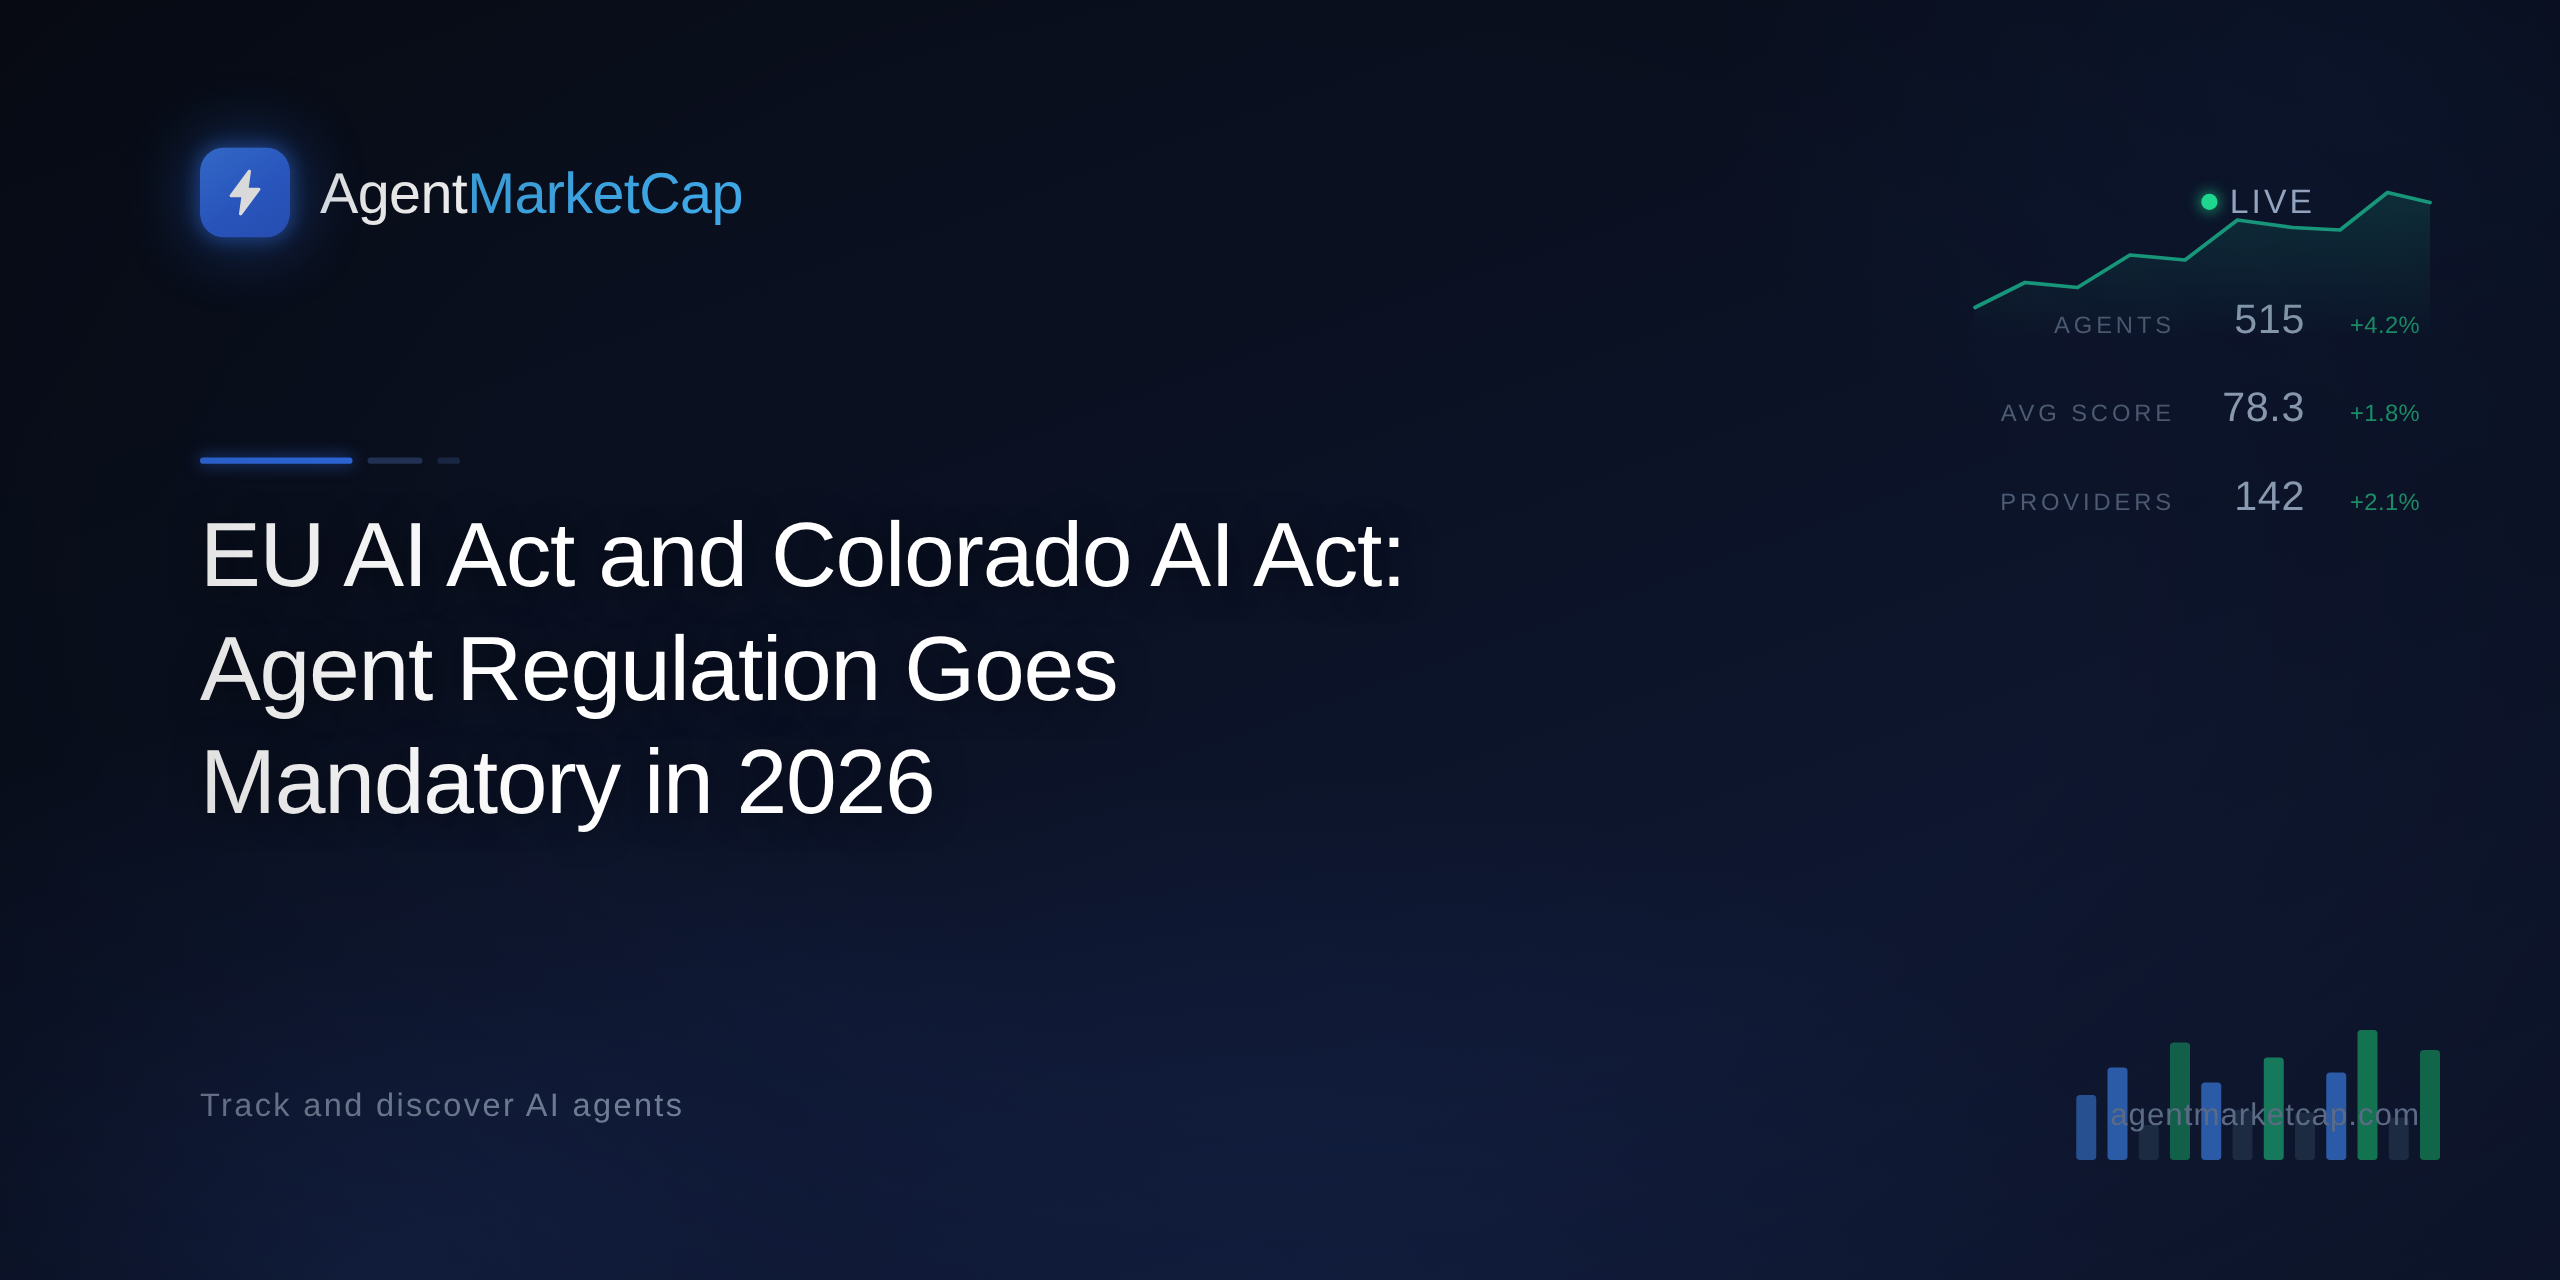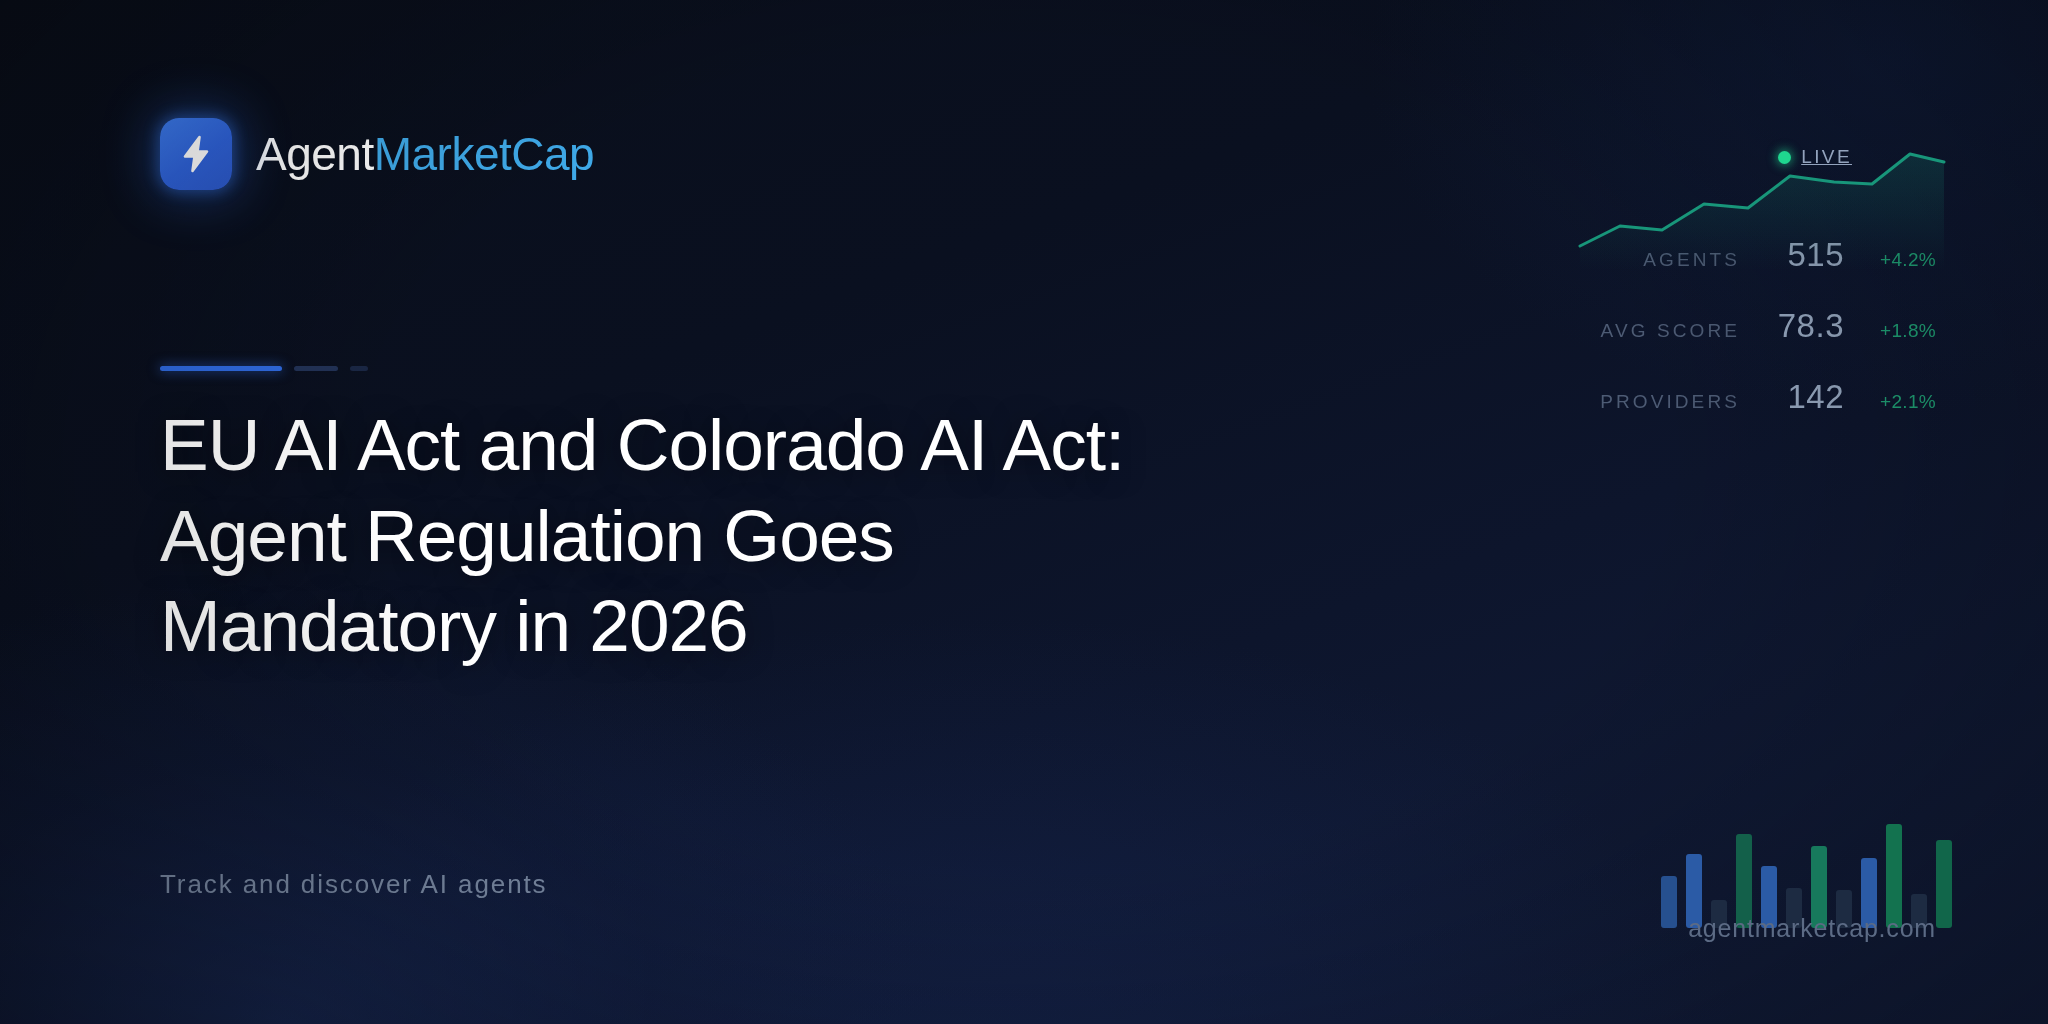--- a/index.html
+++ b/index.html
@@ -56,21 +56,21 @@
     position:absolute; right:84px; top:6px;
     display:flex; align-items:center; gap:10px;
     z-index:3;
   }
   .live-dot {
     width:13px; height:13px; border-radius:50%;
     background:#1fd68f;
     box-shadow:0 0 10px 2px rgba(31,214,143,0.55);
   }
   .live-label {
-    color:#93a3bd; font-size:19px; letter-spacing:2.4px; font-weight:400;text-decoration:underline;
+    color:#93a3bd; font-size:27px; letter-spacing:2.4px; font-weight:400;
   }
   .spark { position:absolute; right:-16px; top:0; z-index:1; }
 
   .stat-rows { position:absolute; right:0; top:96px; width:340px; }
   .stat-row {
     display:flex; align-items:baseline; justify-content:flex-end;
     height:71px;
   }
   .stat-label {
     color:#4d5b74; font-size:19px; letter-spacing:3.1px; font-weight:400;
@@ -106,21 +106,21 @@
   }
   .headline .hl-line { display:block; white-space:nowrap; }
 
   
   .tagline {
     position:absolute; left:160px; top:869px;
     color:#7a8aa4; font-size:26px; letter-spacing:1.9px; font-weight:400;
     white-space:nowrap;
   }
   .site-url {
-    position:absolute; right:112px; top:914px;
+    position:absolute; right:112px; top:878px;
     color:#5c6b85; font-size:25px; letter-spacing:0.8px; font-weight:400;
     white-space:nowrap; z-index:3;
   }
   .bars {
     position:absolute; right:96px; bottom:96px;
     display:flex; align-items:flex-end; gap:9px; height:110px; z-index:1;
   }
   .bar { width:16px; border-radius:3px; }
 </style>
 </head>

